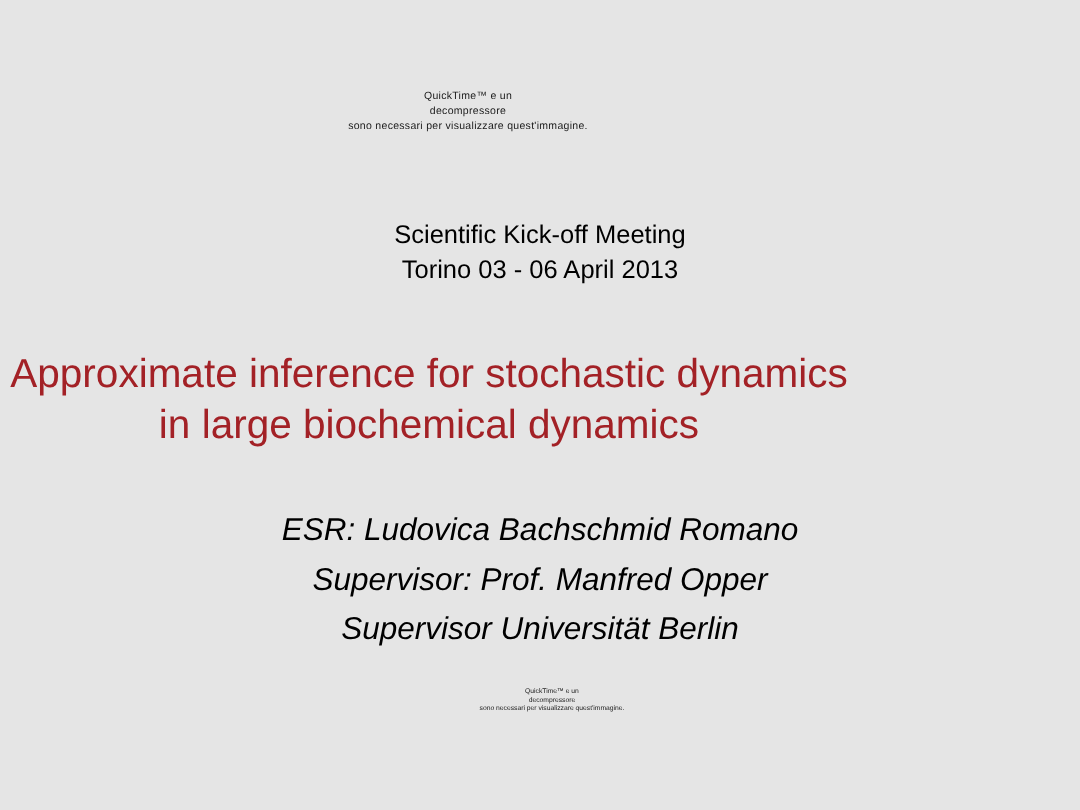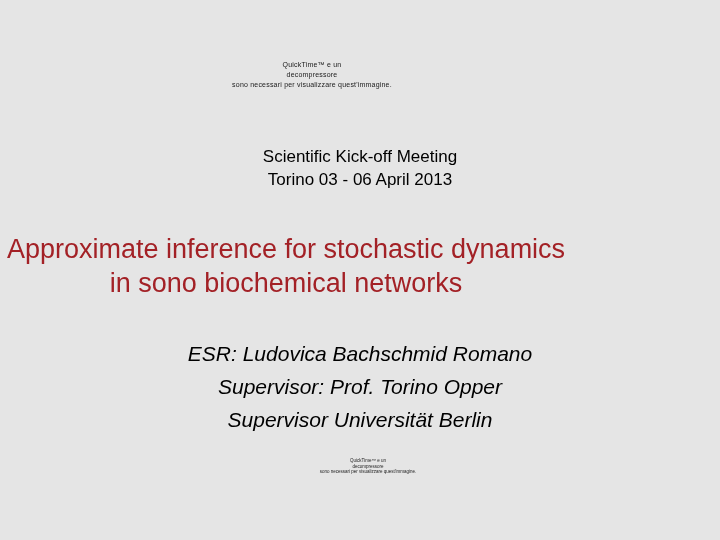--- a/index.html
+++ b/index.html
@@ -88,26 +88,26 @@
     <div>sono necessari per visualizzare quest'immagine.</div>
   </div>
 
   <div class="meeting">
     <div>Scientific Kick-off Meeting</div>
     <div>Torino 03 - 06 April 2013</div>
   </div>
 
   <div class="title" style="color: rgb(163, 33, 38);">
     <div>Approximate inference for stochastic dynamics</div>
-    <div>in sono biochemical networks</div>
+    <div>in large biochemical dynamics</div>
   </div>
 
   <div class="credits">
     <p>ESR: Ludovica Bachschmid Romano</p>
-    <p>Supervisor: Prof. Torino Opper</p>
+    <p>Supervisor: Prof. Manfred Opper</p>
     <p>Supervisor Universität Berlin</p>
   </div>
 
   <div class="qt-bottom">
     <div>QuickTime™ e un</div>
     <div>decompressore</div>
     <div>sono necessari per visualizzare quest'immagine.</div>
   </div>
 
 </div>

